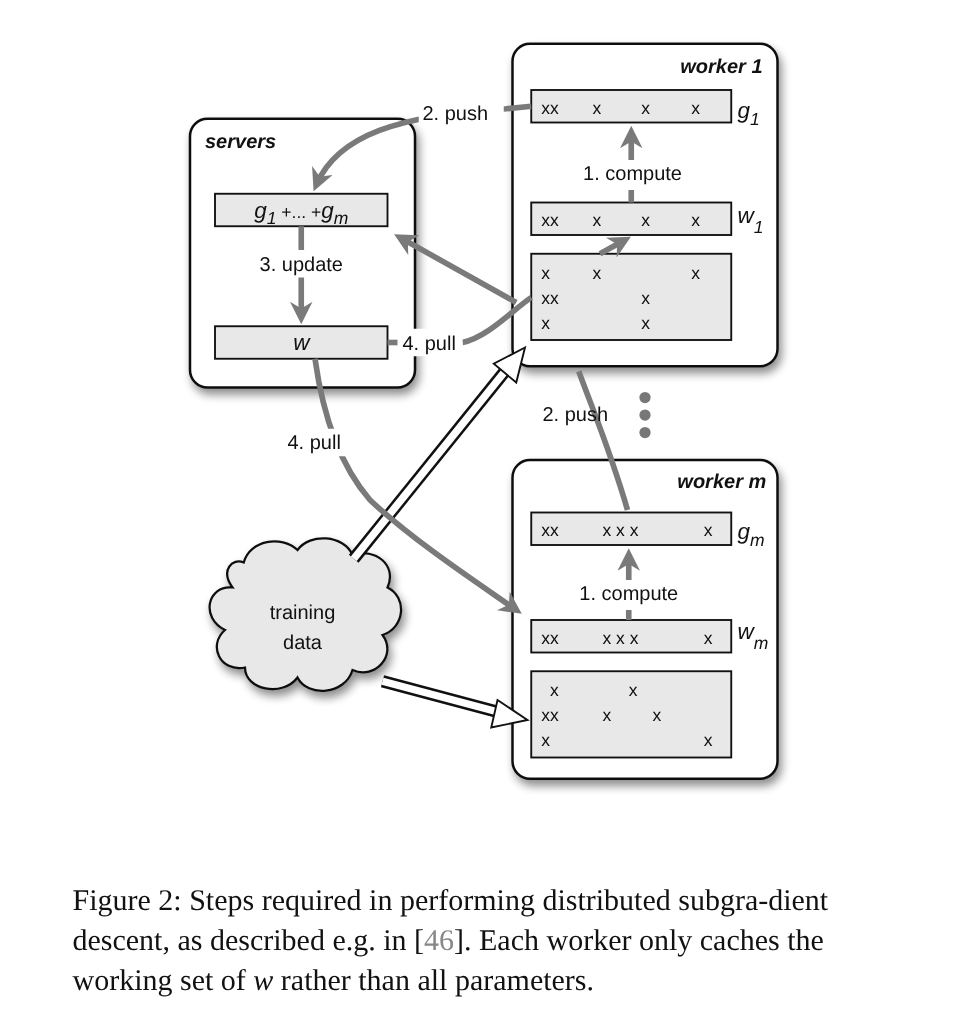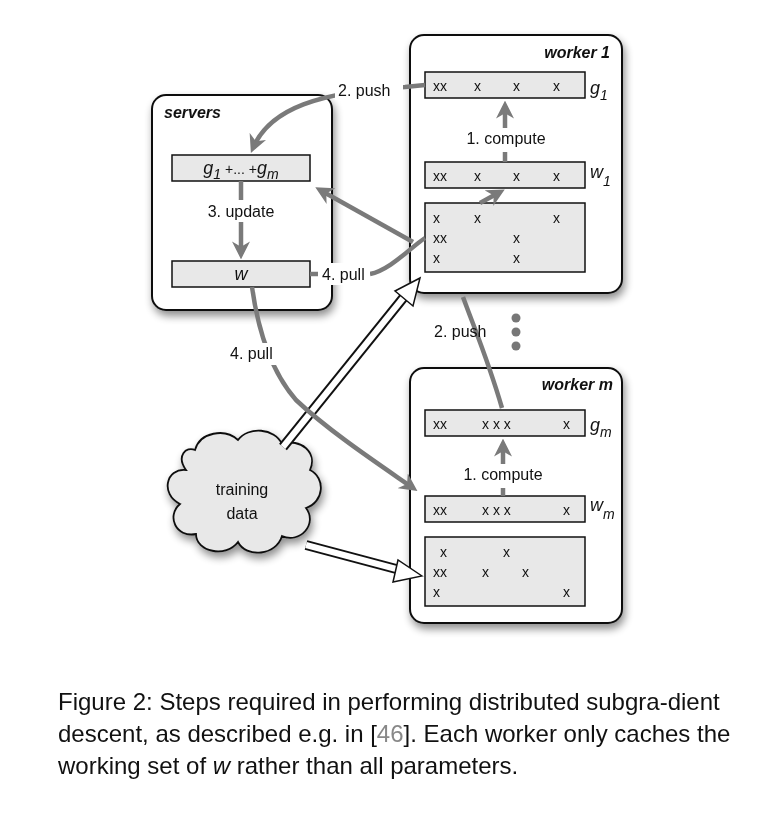--- a/index.html
+++ b/index.html
@@ -3,21 +3,21 @@
 <meta charset="utf-8">
 <style>
   html,body{margin:0;padding:0;background:#fff;}
   body{width:768px;height:818px;position:relative;overflow:hidden;}
   #diagram{position:absolute;left:0;top:0;}
   .lbl{font-family:"Liberation Sans",sans-serif;font-size:16px;fill:#111;}
   .title{font-family:"Liberation Sans",sans-serif;font-size:16px;font-weight:bold;font-style:italic;fill:#111;}
   .cell{font-family:"Liberation Sans",sans-serif;font-size:14px;fill:#111;}
   .sym{font-family:"Liberation Sans",sans-serif;font-size:18px;font-style:italic;fill:#111;}
   .sub{font-family:"Liberation Sans",sans-serif;font-size:14px;font-style:italic;fill:#111;}
-  #caption{position:absolute;left:58px;top:686px;width:680px;font-family:Liberation Sans, sans-serif;font-size:24px;line-height:32px;color:#111;}
+  #caption{position:absolute;left:58px;top:705px;width:680px;font-family:Liberation Serif, serif;font-size:24px;line-height:32px;color:#111;}
   #caption .ref{color:#888;}
   #caption i{font-style:italic;}
 </style>
 </head>
 <body>
 
 <svg id="diagram" width="768" height="680" viewBox="0 0 768 680">
   <defs>
     <filter id="shadow" x="-10%" y="-10%" width="130%" height="130%">
       <feGaussianBlur in="SourceAlpha" stdDeviation="4"></feGaussianBlur>

